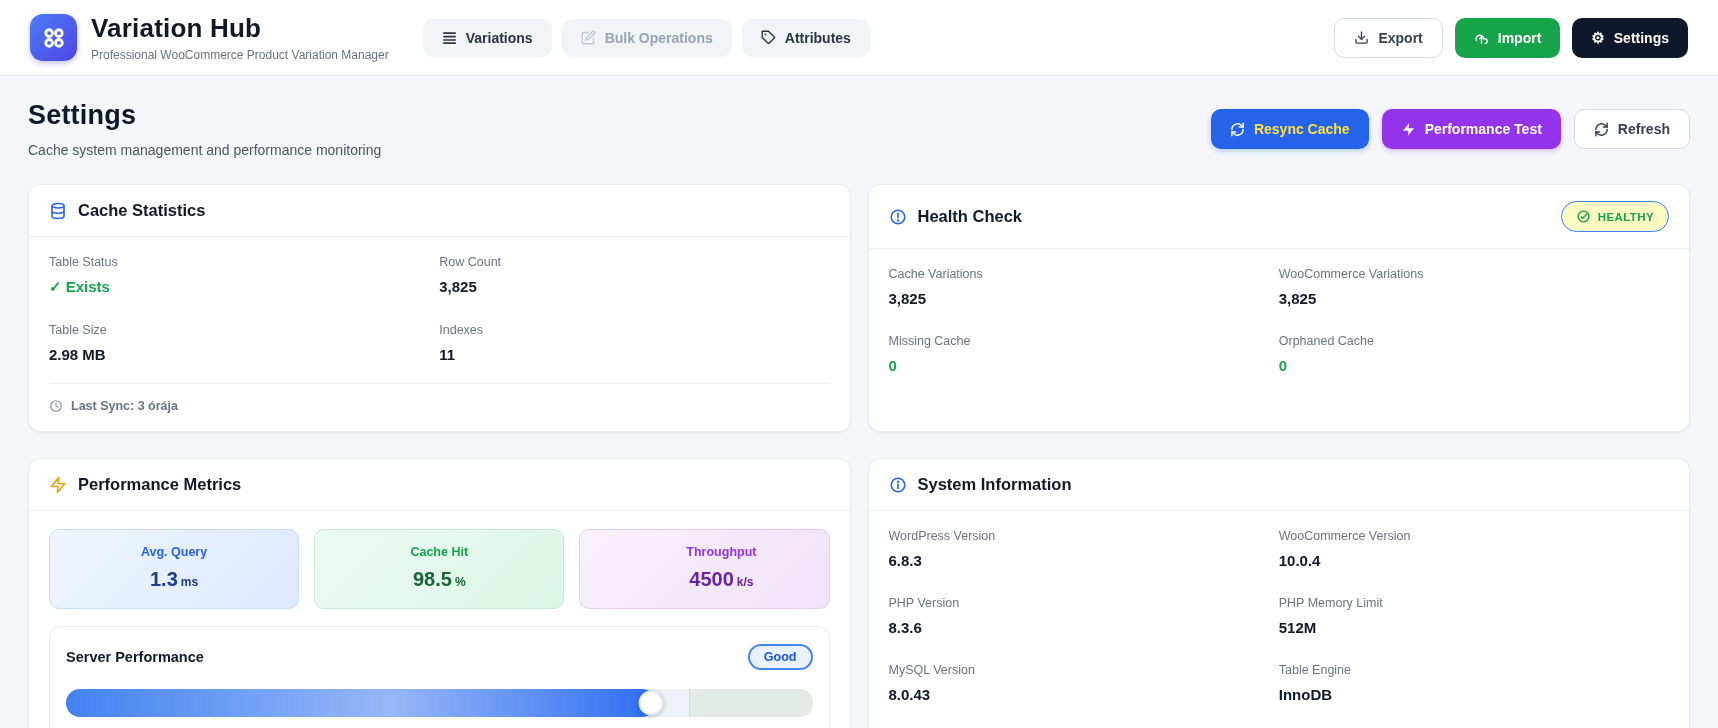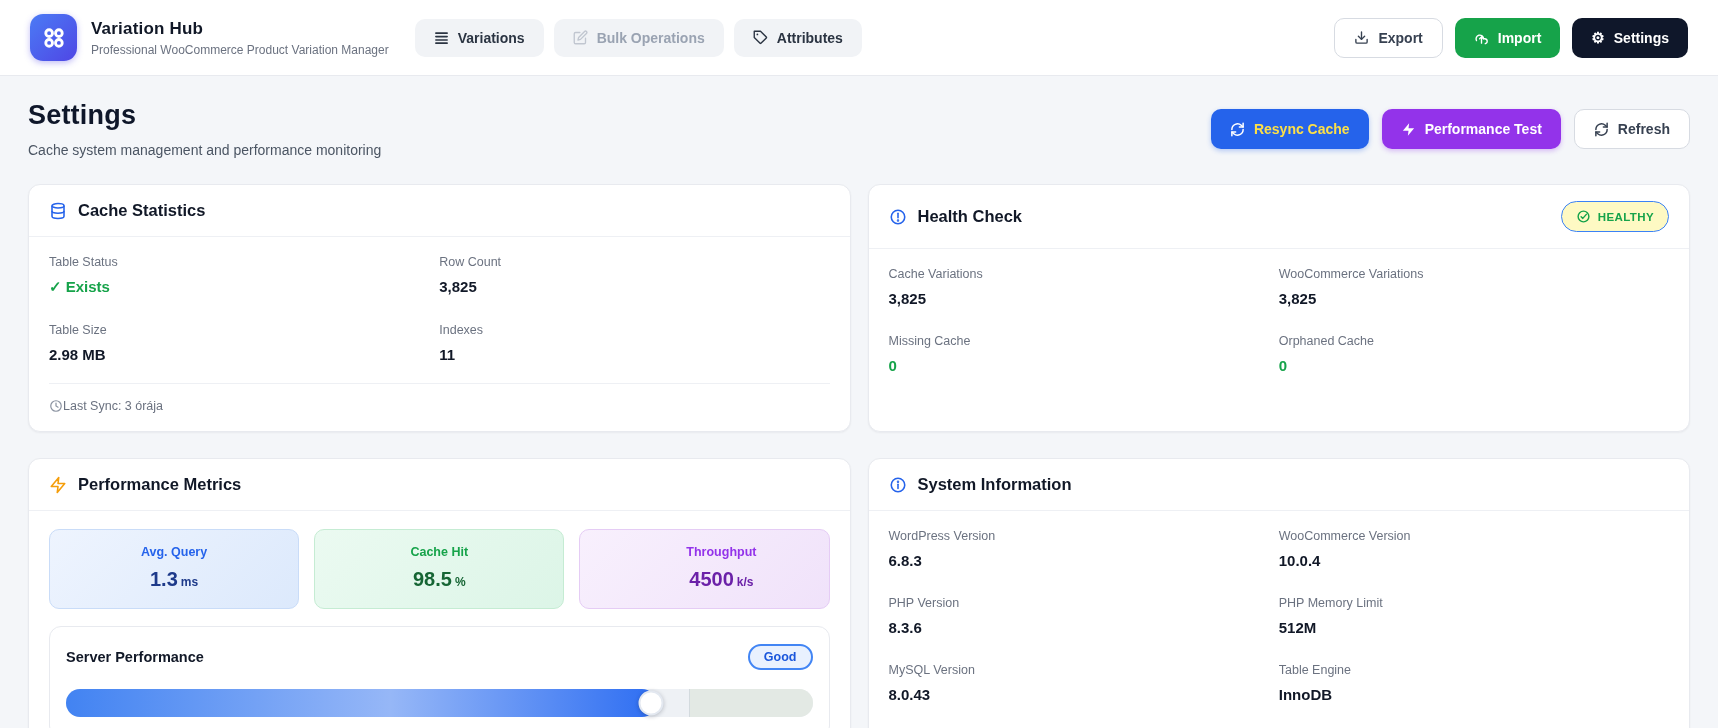--- a/index.html
+++ b/index.html
@@ -16,24 +16,24 @@
     height:76px; background:#ffffff; border-bottom:1px solid #e8eaef;
     display:flex; align-items:center; padding:0 30px; gap:26px;
   }
   .brand { display:flex; align-items:center; gap:14px; }
   .logo {
     width:47px; height:47px; border-radius:13px;
     background:linear-gradient(135deg,#4b7bf5 0%,#4f46e5 100%);
     display:flex; align-items:center; justify-content:center;
     box-shadow:0 2px 6px rgba(79,70,229,.35);
   }
-  .brand-title { font-size:17px; font-weight:600; color:#111827; letter-spacing:.2px; }
+  .brand-title { font-size:26px; font-weight:600; color:#111827; letter-spacing:.2px; }
   .brand-sub { font-size:12px; color:#6b7280; margin-top:4px; }
 
-  .nav { display:flex; gap:10px; margin-left:0; }
+  .nav { display:flex; gap:10px; margin-left:8px; }
   .nav-btn {
     display:flex; align-items:center; gap:9px;
     background:#f1f3f6; border:none; border-radius:10px;
     padding:11px 19px; font-family:inherit; font-size:14px; font-weight:700; color:#2b3442;
     cursor:pointer;
   }
   .nav-btn.disabled { color:#9aa3b2; cursor:default; }
   .nav-btn.disabled svg { opacity:.55; }
 
   .header-actions { margin-left:auto; display:flex; gap:12px; }
@@ -72,22 +72,22 @@
   .card-title { font-size:16.5px; font-weight:700; color:#111827; }
   .card-body { padding:18px 20px; }
 
   .field-grid { display:grid; grid-template-columns:1fr 1fr; row-gap:27px; }
   .f-label { font-size:12.5px; color:#6b7280; }
   .f-value { font-size:15px; font-weight:700; color:#111827; margin-top:9px; }
   .f-value.success { color:#16a34a; }
 
   .last-sync {
     margin-top:20px; padding-top:15px; border-top:1px solid #eef0f4;
-    display:flex; align-items:center; 
-    font-size:12.5px; color:#6b7280;
+    display:flex; align-items:center; gap:8px;
+    font-size:12.5px; color:#6b7280;font-weight:bold;
   }
 
   .badge-healthy {
     margin-left:auto; display:flex; align-items:center; gap:7px;
     background:#fef9c3; border:1px solid #3b82f6; color:#16a34a;
     border-radius:999px; padding:7px 14px;
     font-size:11.5px; font-weight:700; letter-spacing:.4px;
   }
 
   

